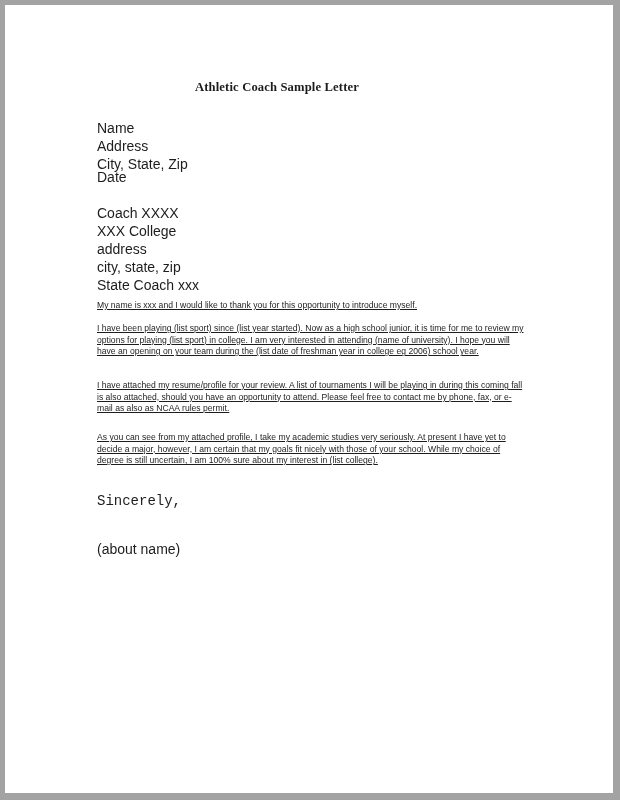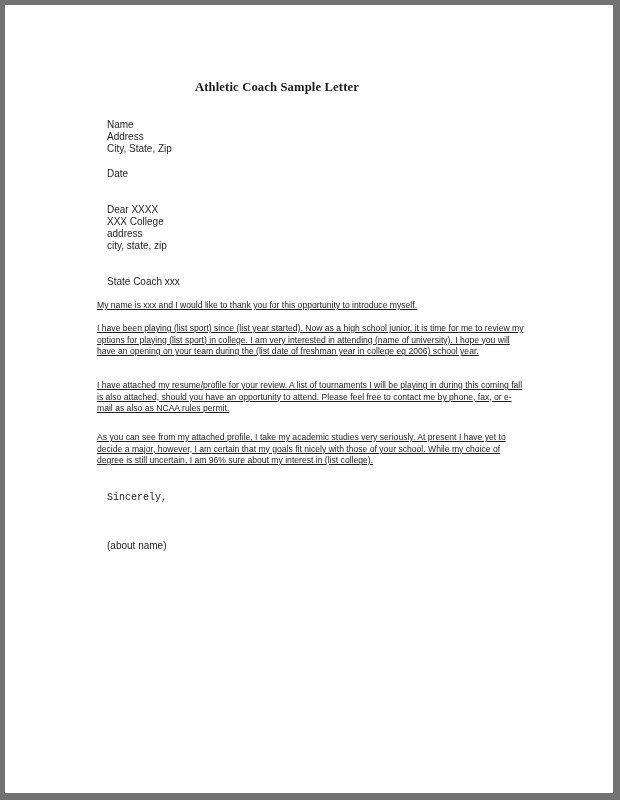--- a/index.html
+++ b/index.html
@@ -52,23 +52,23 @@
     letter-spacing: 0.15px;
     width: 370px;
     margin-left: 0px;
     position: absolute;
     top: 75px;
     left: 0;
   }
 
   .blk {
     position: absolute;
-    left: 15px;
-    font-size: 10px;
-    line-height: 12px;
+    left: 5px;
+    font-size: 14px;
+    line-height: 18px;
     color: #1d1d1d;
     white-space: pre-line;
   }
 
   .para {
     position: absolute;
     left: 5px;
     width: 429px;
     font-size: 8.6px;
     line-height: 11.6px;
@@ -85,48 +85,48 @@
   #para-2         { top: 318px; }
   #para-3         { top: 375px; }
   #para-4         { top: 427px; }
   #closing        { top: 487px; font-family: Liberation Mono, monospace; }
   #signature-name { top: 535px; }
 
 </style>
 </head>
 <body>
 
-<div id="page-frame" style="background: #737373;">
+<div id="page-frame" style="background: #a3a3a3;">
 
   <div id="letter-sheet" style="background: rgb(255, 255, 255);">
 
     <div id="letter-content" style="color: rgb(29, 29, 29);">
 
       <div class="doc-title">Athletic Coach Sample Letter</div>
 
       <div class="blk" id="sender-block">Name
 Address
 City, State, Zip</div>
 
       <div class="blk" id="date-line">Date</div>
 
-      <div class="blk" id="recipient-block">Dear XXXX
+      <div class="blk" id="recipient-block">Coach XXXX
 XXX College
 address
 city, state, zip</div>
 
       <div class="blk" id="salutation">State Coach xxx</div>
 
       <div class="para" id="para-1">My name is xxx and I would like to thank you for this opportunity to introduce myself.</div>
 
       <div class="para" id="para-2">I have been playing (list sport) since (list year started).  Now as a high school junior, it is time for me to review my options for playing (list sport) in college.  I am very interested in attending (name of university).  I hope you will have an opening on your team during the (list date of freshman year in college eg 2006) school year.</div>
 
       <div class="para" id="para-3">I have attached my resume/profile for your review.  A list of tournaments I will be playing in during this coming fall is also attached, should you have an opportunity to attend.  Please feel free to contact me by phone, fax, or e-mail as also as NCAA rules permit.</div>
 
-      <div class="para" id="para-4">As you can see from my attached profile, I take my academic studies very seriously.  At present I have yet to decide a major, however, I am certain that my goals fit nicely with those of your school.  While my choice of degree is still uncertain, I am 96% sure about my interest in (list college).</div>
+      <div class="para" id="para-4">As you can see from my attached profile, I take my academic studies very seriously.  At present I have yet to decide a major, however, I am certain that my goals fit nicely with those of your school.  While my choice of degree is still uncertain, I am 100% sure about my interest in (list college).</div>
 
       <div class="blk" id="closing">Sincerely,</div>
 
       <div class="blk" id="signature-name">(about name)</div>
 
     </div>
   </div>
 </div>
 
 </body></html>

